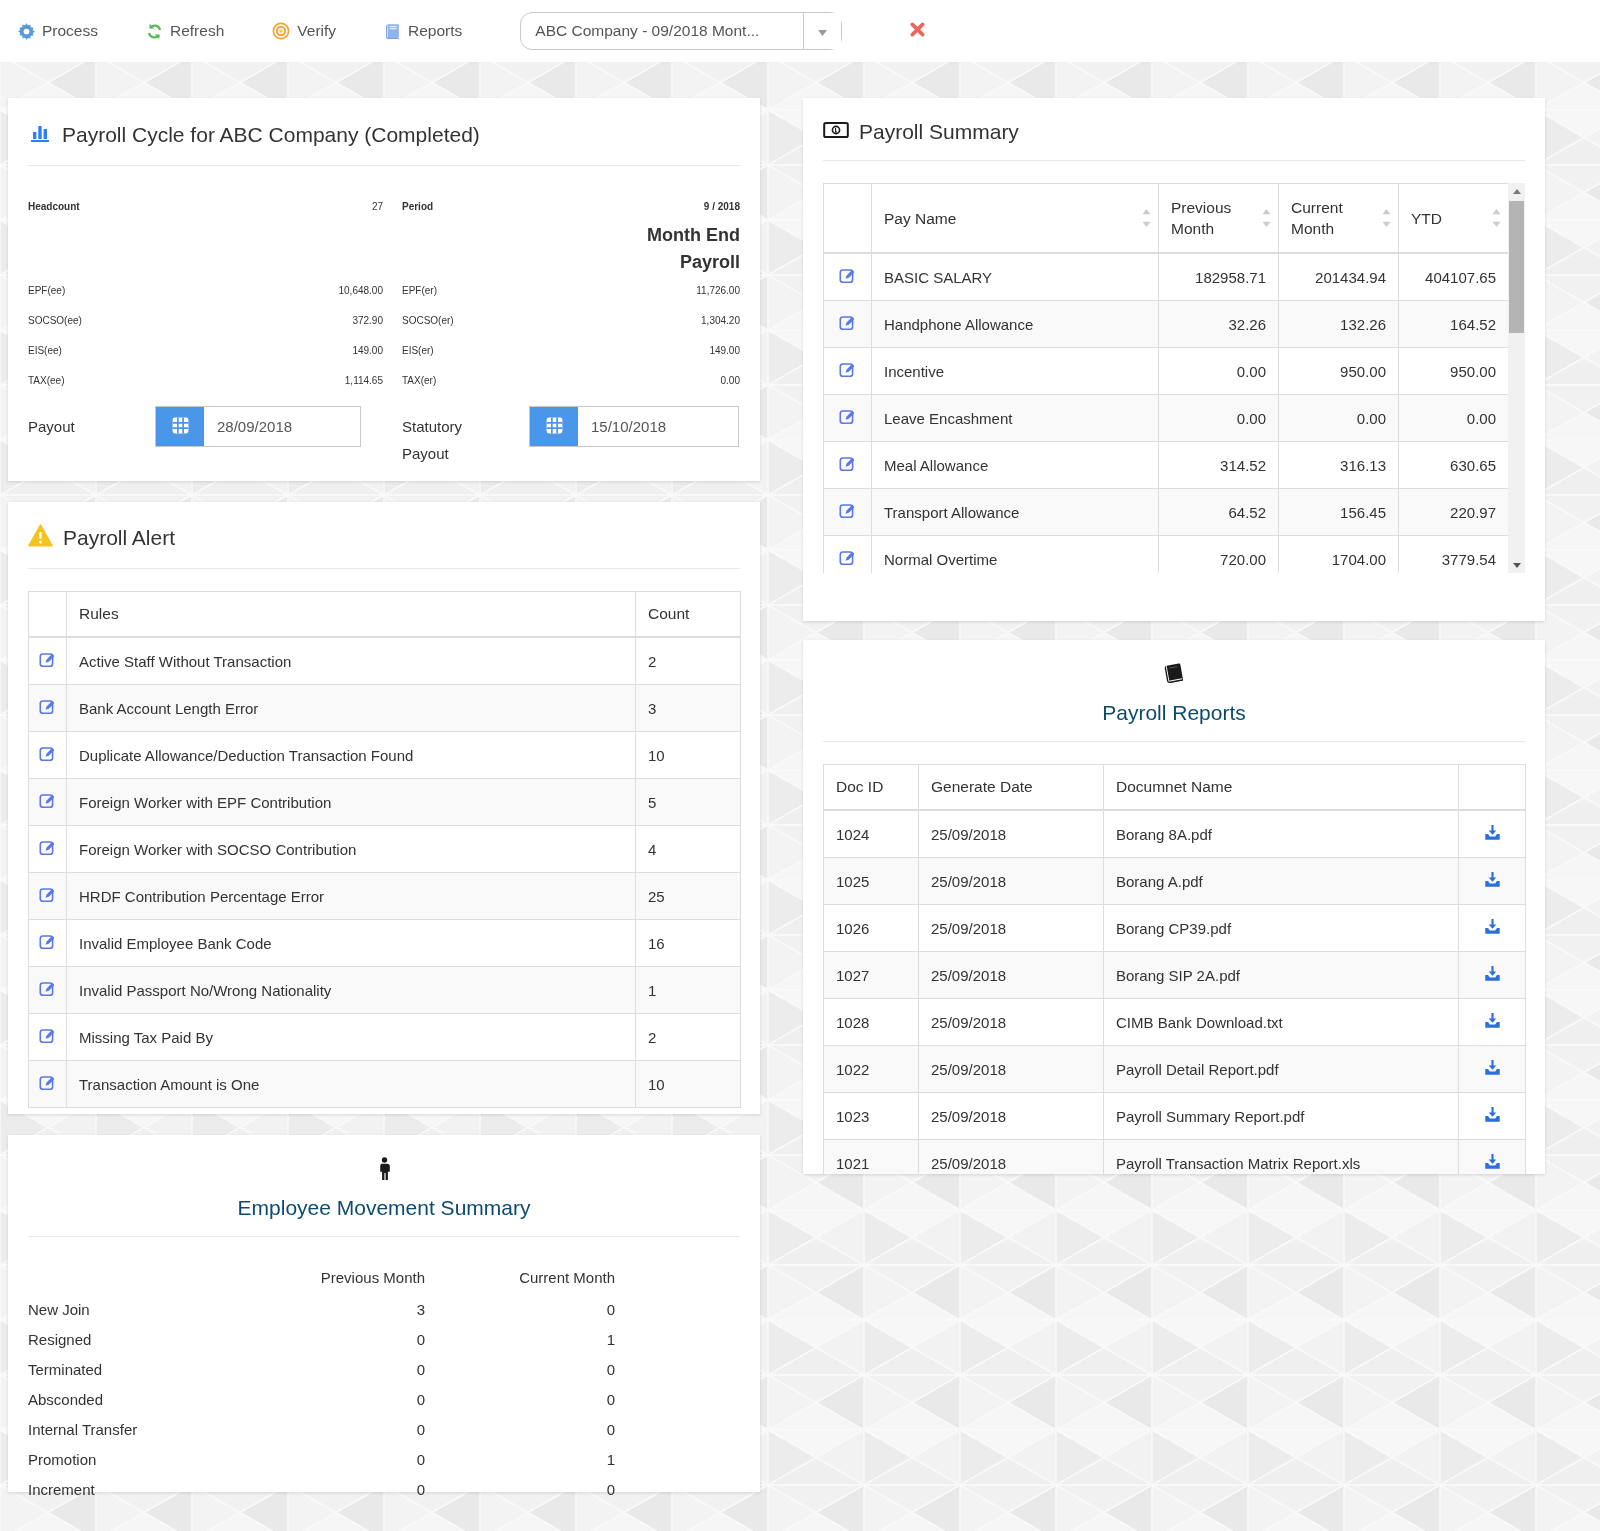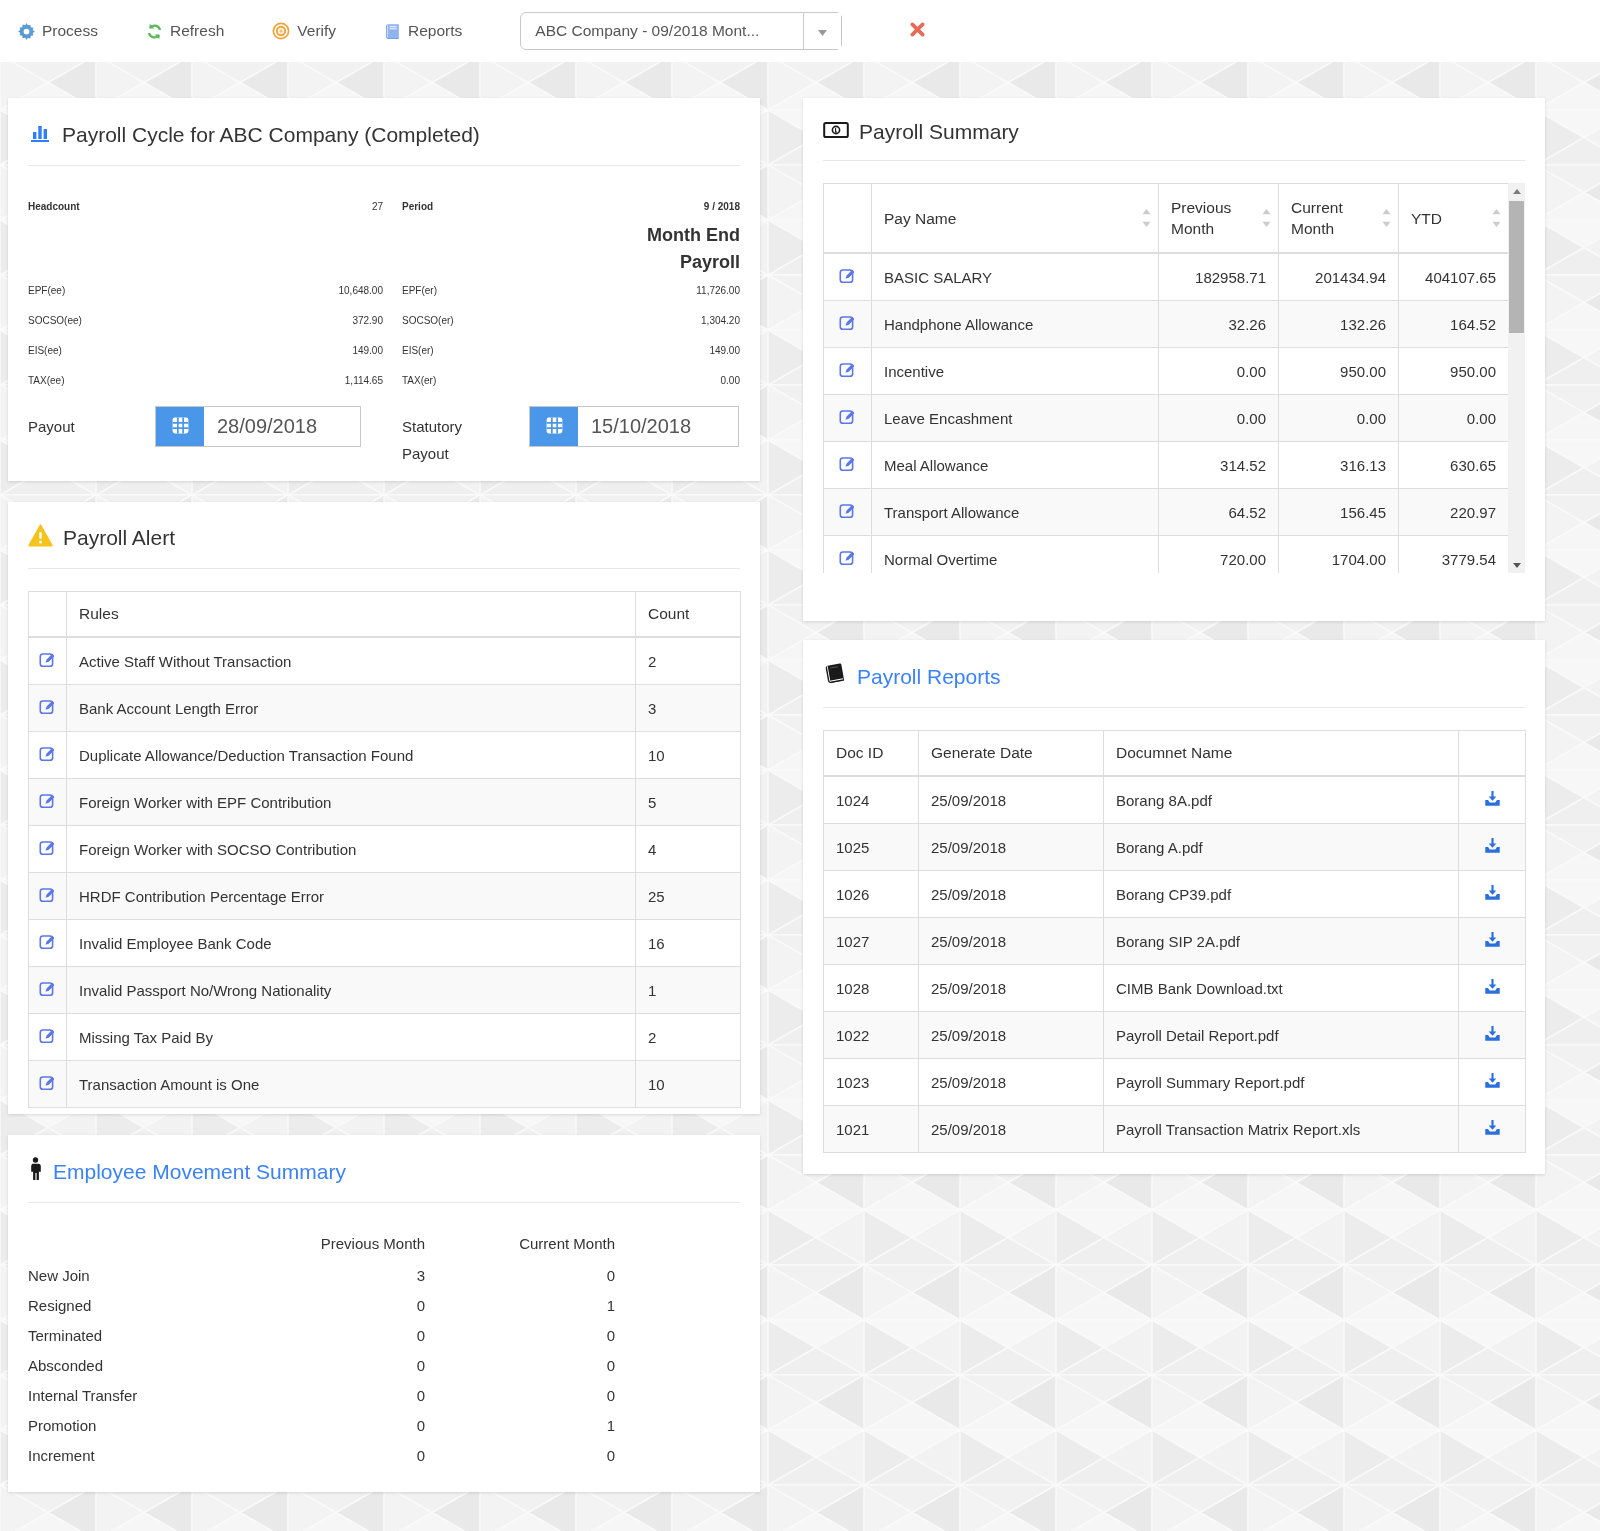--- a/index.html
+++ b/index.html
@@ -15,34 +15,34 @@
 
   
   .toolbar {
     position: absolute; left:0; top:0; width:1600px; height:62px;
     background:#fff; z-index:2;
     display:flex; align-items:center; padding-left:18px;
   }
   .tb-item { display:flex; align-items:center; gap:7px; margin-right:48px;
     font-size:15.5px; color:#555; cursor:pointer; }
   .tb-item svg { display:block; }
-  .combo { display:flex; height:38px; border:1px solid #c8c8c8; border-radius:6px;
+  .combo { display:flex; height:38px; border:1px solid #c8c8c8; border-radius:12px;
     background:#fff; margin-left:10px; width:322px; }
   .combo-text { flex:1; display:flex; align-items:center; padding-left:14px;
     font-size:15.5px; color:#555; white-space:nowrap; overflow:hidden; }
   .combo-caret { width:38px; border-left:1px solid #ccc; display:flex;
     align-items:center; justify-content:center; background:#fff; }
   .close-btn { margin-left:68px; display:flex; align-items:center; cursor:pointer; }
 
   
   .card { position:absolute; background:#fff; z-index:1;
     box-shadow:0 1px 3px rgba(0,0,0,.13); }
   .card-title { display:flex; align-items:center; gap:10px;
     padding:22px 20px 16px; font-size:21px; color:#333; }
-  .card-title.blue { color:#3b82f6; }
+  .card-title.blue { color:#0c4a6e;flex-direction:column; }
   .divider { height:1px; background:#e8e8e8; margin:0 20px; }
 
   #card-cycle    { left:8px;   top:98px;   width:752px; height:383px; }
   #card-alert    { left:8px;   top:502px;  width:752px; height:612px; overflow:hidden; }
   #card-movement { left:8px;   top:1135px; width:752px; height:357px; }
   #card-summary  { left:803px; top:98px;   width:742px; height:523px; overflow:hidden; }
   #card-reports  { left:803px; top:640px;  width:742px; height:534px; overflow:hidden; }
 
   
   .cycle-body { display:flex; padding:26px 20px 0; }
@@ -53,21 +53,21 @@
   .stat-row .val { text-align:left; }
   .stat-row.bold .lbl, .stat-row.bold .val { font-weight:bold; }
   .period-extra { text-align:right; font-weight:bold; font-size:18px; line-height:27px; }
   .spacer-55 { height:54px; }
   .payout-row { display:flex; margin-top:10px; align-items:flex-start; font-size:15px; }
   .payout-row .plabel { width:127px; line-height:27px; padding-top:7px; }
   .input-group { display:flex; height:41px; border:1px solid #c8c8c8; }
   .input-group .cal-btn { width:48px; background:#4a96e8; display:flex;
     align-items:center; justify-content:center; cursor:pointer; }
   .input-group input { border:none; outline:none; width:156px; padding-left:13px;
-    font-size:20px; color:#555; font-family:"Liberation Sans",sans-serif; }
+    font-size:15px; color:#555; font-family:"Liberation Sans",sans-serif; }
   .ig-wide input { width:160px; }
 
   
   table.tbl { border-collapse:collapse; table-layout:fixed; font-size:15px; }
   .tbl th, .tbl td { border:1px solid #ddd; padding:13px 12px; text-align:left;
     overflow:hidden; white-space:nowrap; color:#333; }
   .tbl thead th { border-bottom:2px solid #ddd; font-weight:normal; font-size:15.5px; }
   .tbl tbody tr:nth-child(even) { background:#f9f9f9; }
   .tbl .icon-cell { text-align:center; padding:13px 6px; }
   .tbl .num { text-align:right; }

